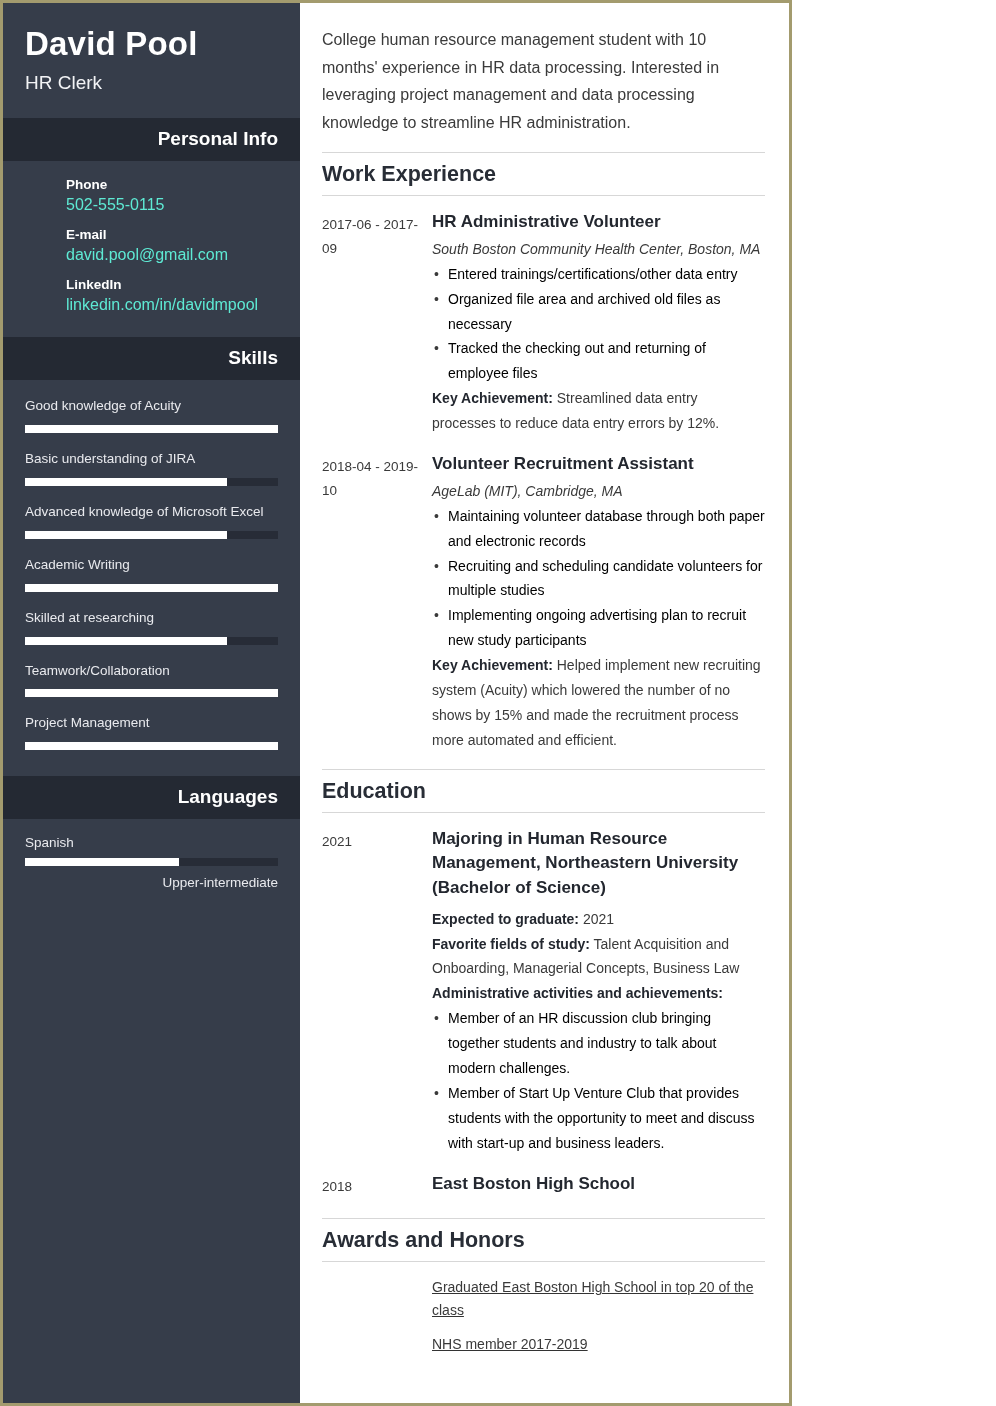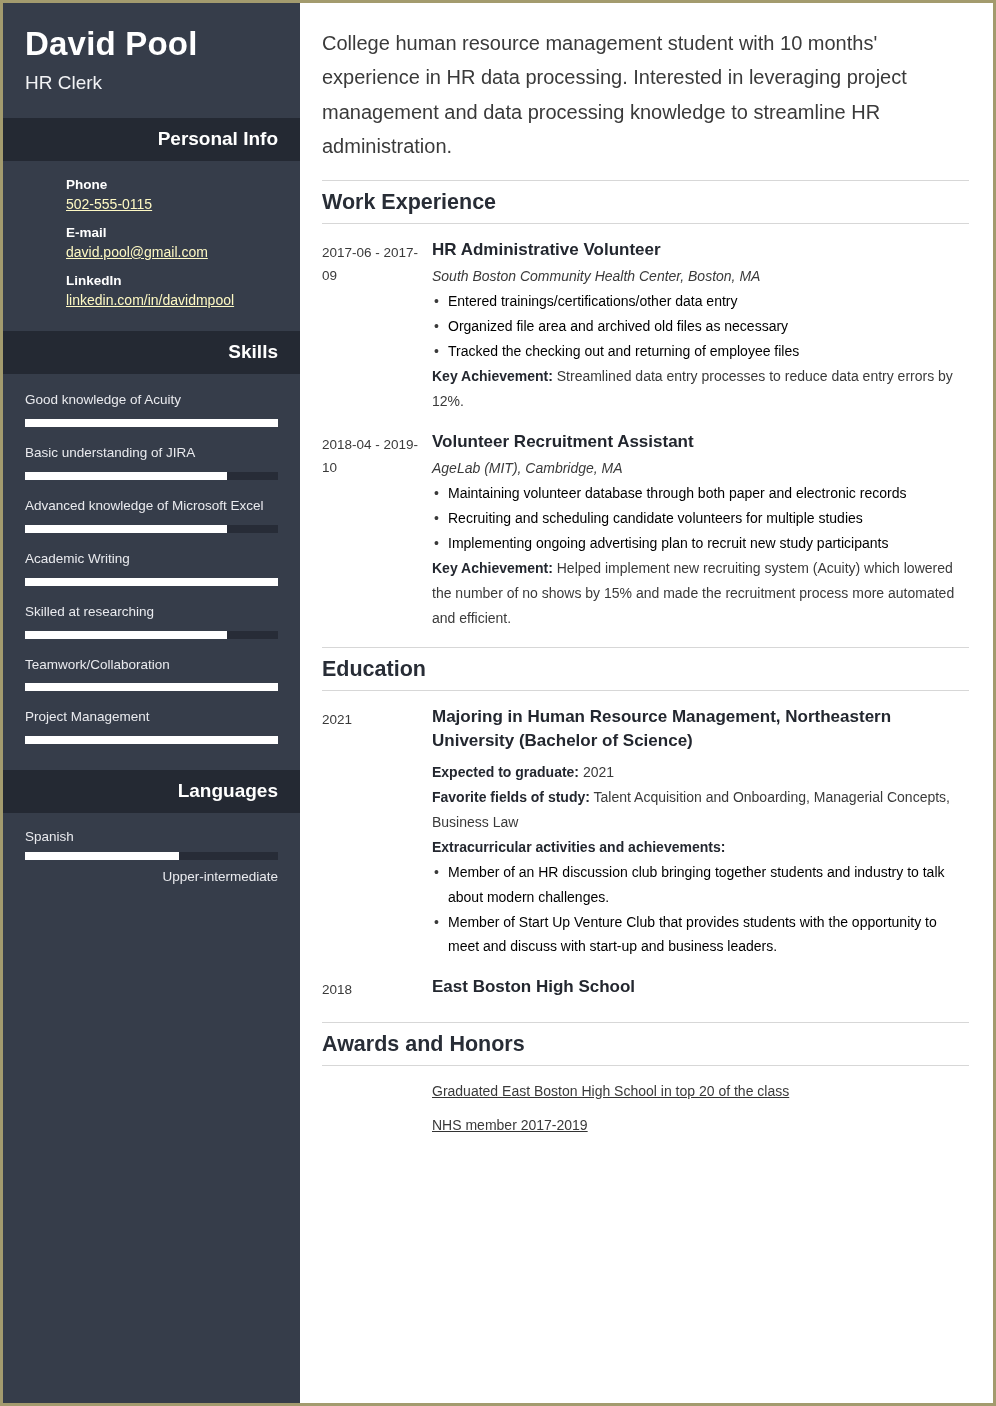--- a/index.html
+++ b/index.html
@@ -6,21 +6,21 @@
 
   html, body {
     width: 996px;
     height: 1406px;
     background: #ffffff;
     font-family: "Liberation Sans", sans-serif;
   }
 
   #page {
     position: relative;
-    width: 996px;
+    width: 792px;
     height: 1406px;
     background: #ffffff;
     border: 3px solid #a39b6e;
     display: flex;
     overflow: hidden;
   }
 
   
   #sidebar {
     width: 297px;
@@ -62,24 +62,23 @@
   }
 
   .contact-item { margin-bottom: 13px; margin-left: 41px; }
   .contact-label {
     font-size: 13.5px;
     font-weight: bold;
     color: #ffffff;
     margin-bottom: 4px;
   }
   .contact-value {
-    font-size: 14px;
-    color: #fef9c3;
+    font-size: 16px;
+    color: #5eead4;
     word-break: break-word;
-    text-decoration: underline;
   }
 
   .skill { margin-bottom: 16px; }
   .skill-label {
     font-size: 13.5px;
     color: #e9eaee;
     line-height: 1.55;
     margin-bottom: 8px;
   }
   .bar-track {
@@ -109,21 +108,21 @@
 
   
   #main {
     flex: 1 1 auto;
     padding: 23px 24px 0 22px;
     background: #ffffff;
     color: #333333;
   }
 
   .summary {
-    font-size: 20px;
+    font-size: 16px;
     line-height: 1.72;
     color: #3a3a3a;
     margin-bottom: 16px;
   }
 
   .sec-head {
     font-size: 21.5px;
     font-weight: bold;
     color: #282d36;
     border-top: 1px solid #d7d7d7;
@@ -338,21 +337,21 @@
         <div class="entry-title">Majoring in Human Resource Management, Northeastern University (Bachelor of Science)</div>
         <div class="kv">
           <b>Expected to graduate:</b>
           <span>2021</span>
         </div>
         <div class="kv">
           <b>Favorite fields of study:</b>
           <span>Talent Acquisition and Onboarding, Managerial Concepts, Business Law</span>
         </div>
         <div class="kv">
-          <b>Extracurricular activities and achievements:</b>
+          <b>Administrative activities and achievements:</b>
         </div>
         <ul class="bullets">
           <li>Member of an HR discussion club bringing together students and industry to talk about modern challenges.</li>
           <li>Member of Start Up Venture Club that provides students with the opportunity to meet and discuss with start-up and business leaders.</li>
         </ul>
       </div>
     </div>
 
     <div class="entry">
       <div class="entry-date">2018</div>

